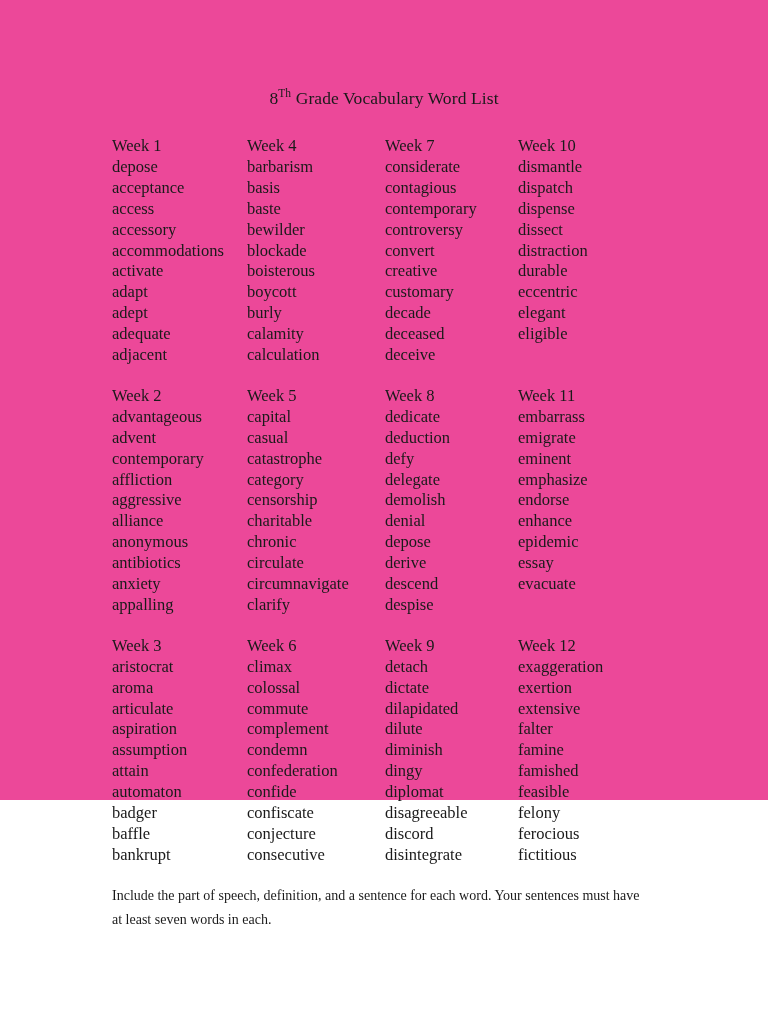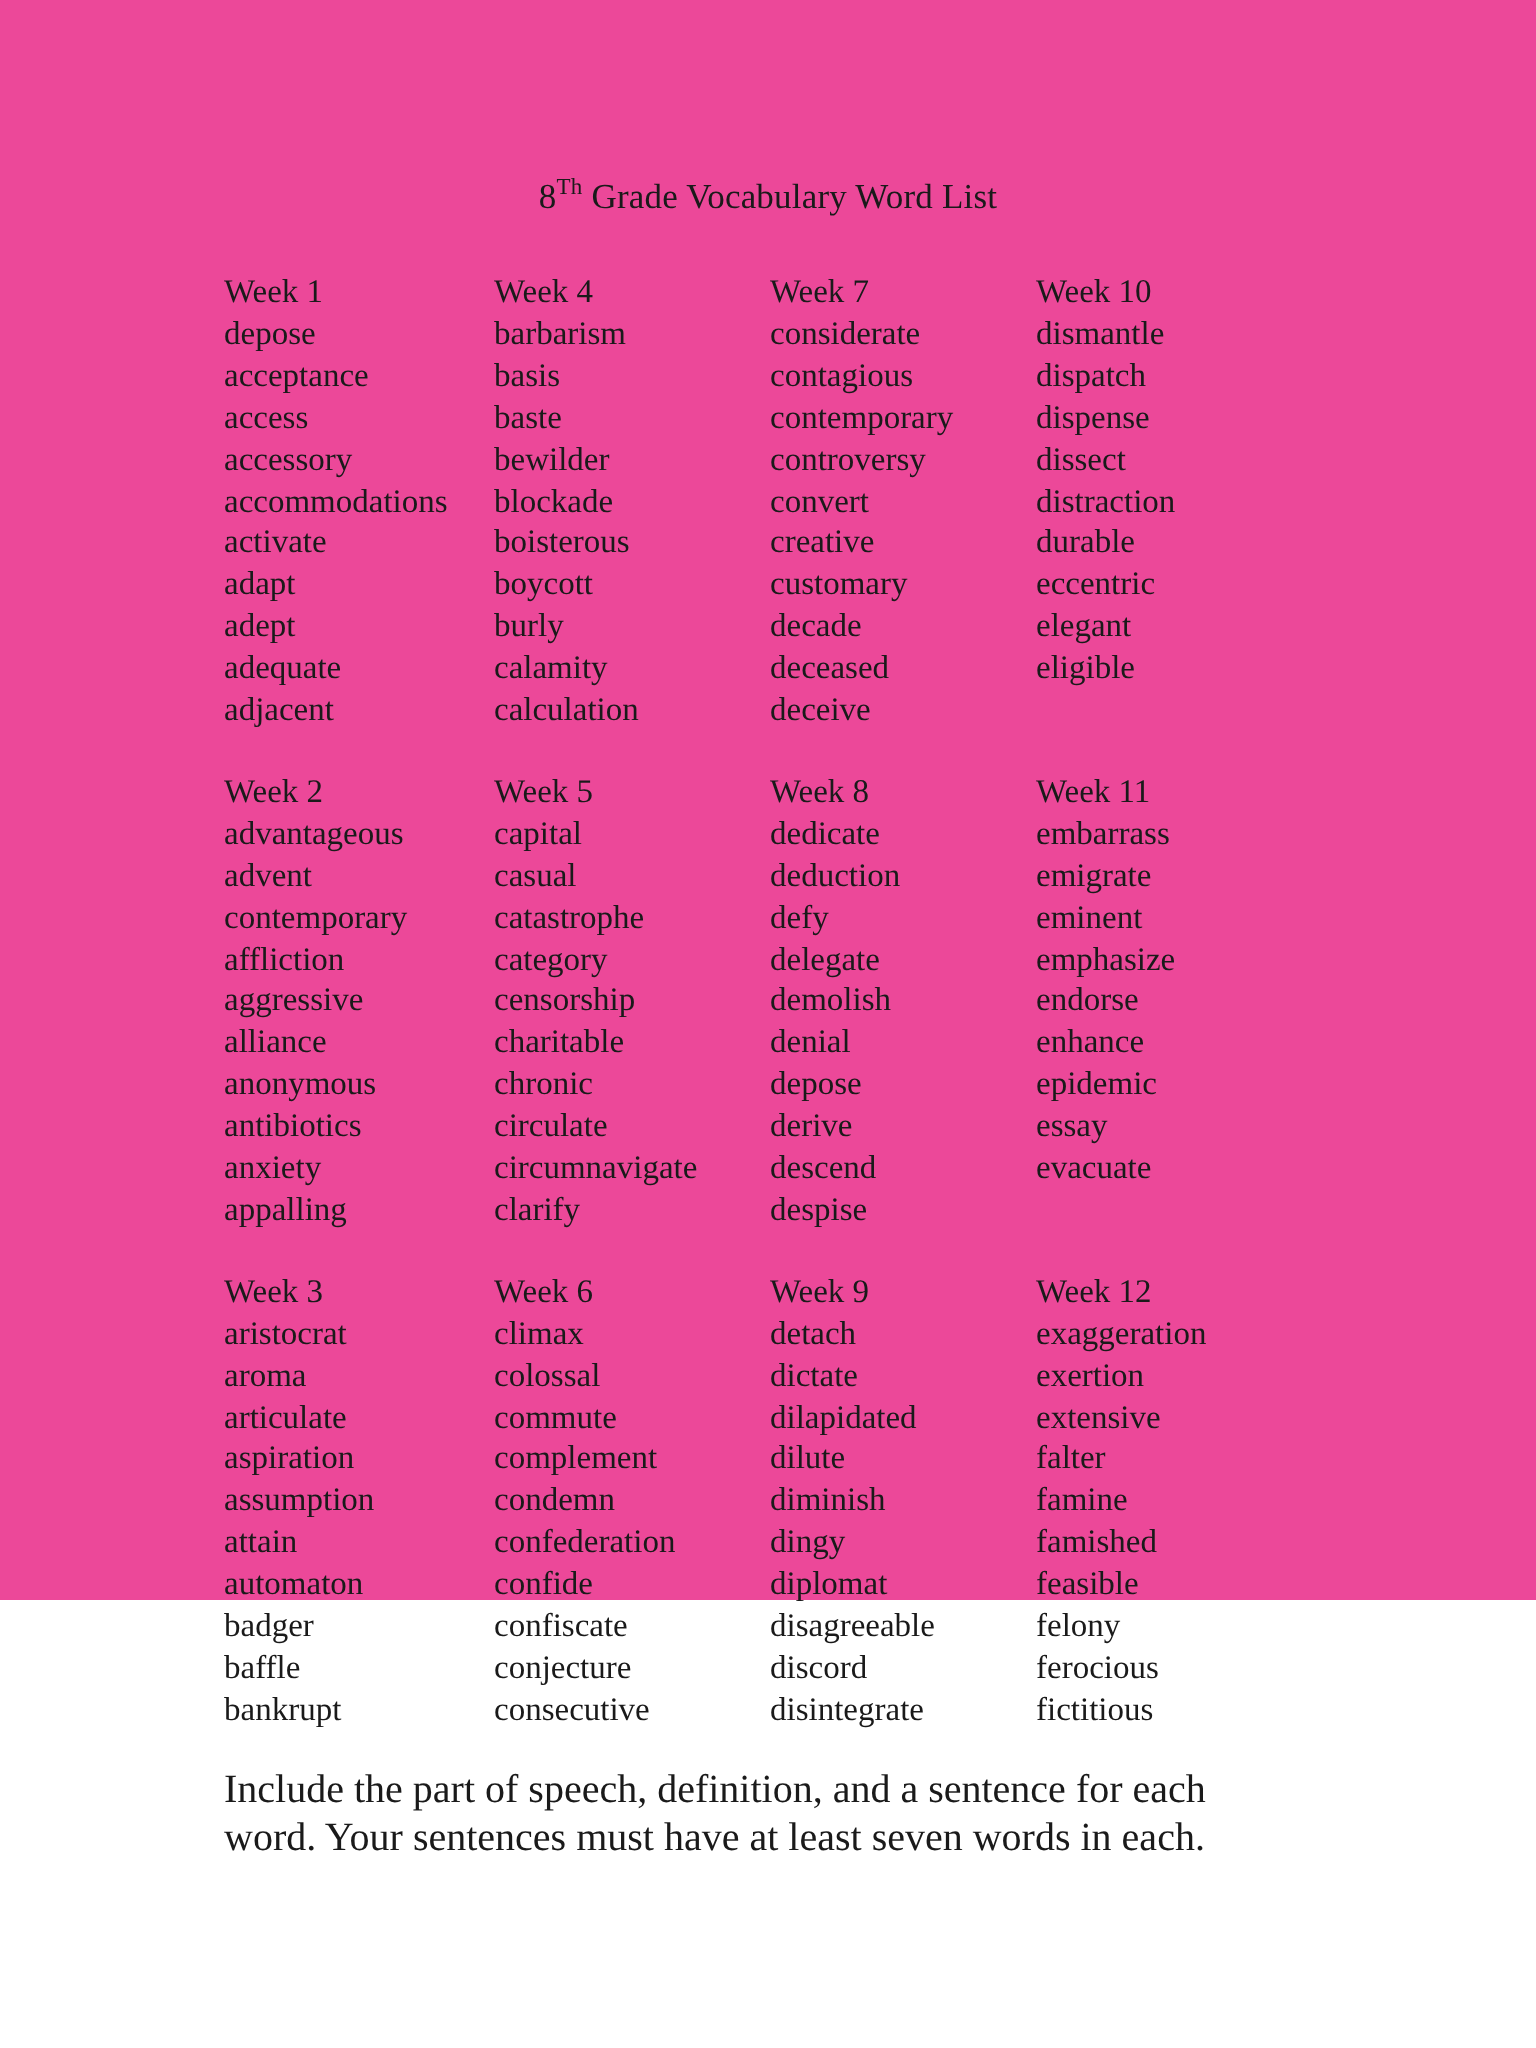--- a/index.html
+++ b/index.html
@@ -68,21 +68,21 @@
   }
   .word {
     display: block;
     white-space: nowrap;
   }
   .footer-note {
     position: absolute;
     left: 112px;
     top: 884px;
     width: 540px;
-    font-size: 20px;
+    font-size: 14px;
     line-height: 23.5px;
     text-align: left;
   }
 </style>
 </head>
 <body>
 
 <div class="page">
 
   <div class="doc-title"><span>8</span><span class="ord">Th</span><span> Grade Vocabulary Word List</span></div>

